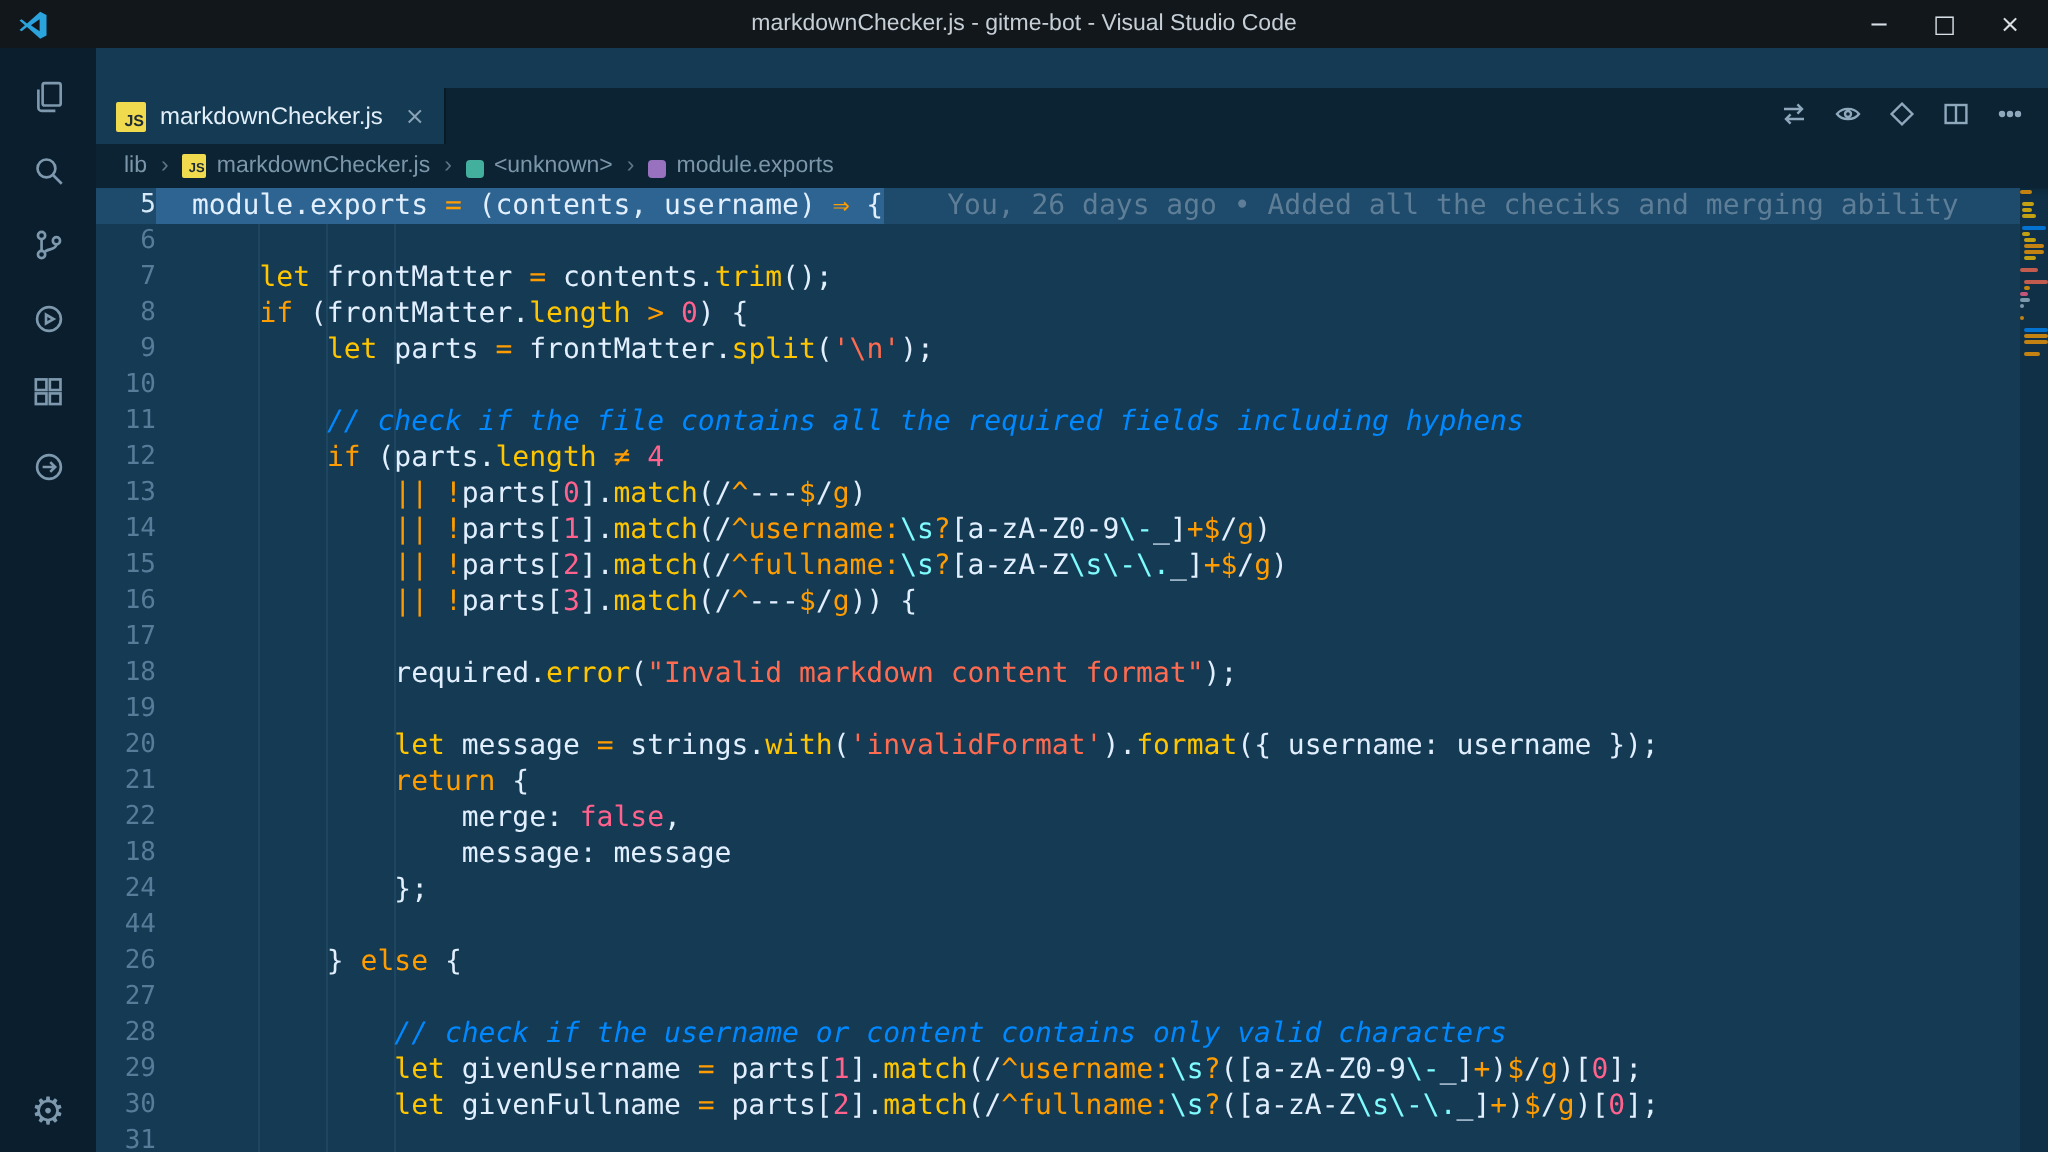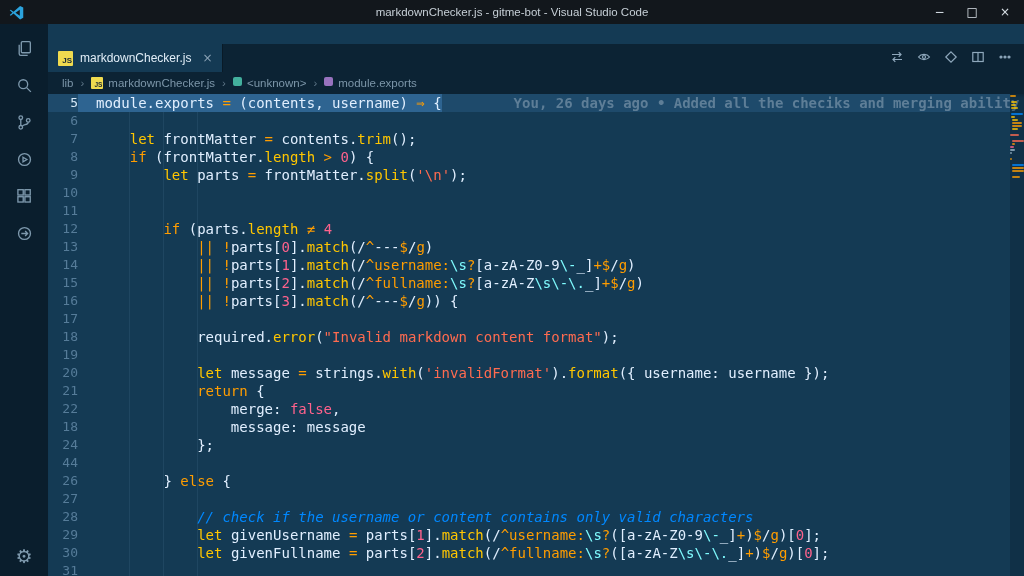--- a/index.html
+++ b/index.html
@@ -27,42 +27,42 @@
   
   .tabbar { height: 28px; background: var(--chrome-bg); display: flex; align-items: stretch; flex: none; }
   .tab { display: flex; align-items: center; gap: 7px; padding: 0 10px; background: var(--tab-active-bg); border-right: 1px solid #091a27; color: #e2eef8; font: 12px "Liberation Sans", sans-serif; }
   .js-badge { width: 15px; height: 15px; background: var(--accent-js); color: #1c2b35; font: bold 8px "Liberation Sans", sans-serif; display: flex; align-items: flex-end; justify-content: flex-end; padding: 1px; border-radius: 1px; }
   .tab-close { color: #8aa2b5; font-size: 12px; margin-left: 4px; font-family: "DejaVu Sans", sans-serif; }
   .tab-actions { margin-left: auto; display: flex; align-items: center; gap: 13px; padding-right: 12px; }
   .tab-actions svg { stroke: #8fa8bc; fill: none; stroke-width: 1.2; }
 
   
   .breadcrumbs { height: 22px; background: var(--chrome-bg); display: flex; align-items: center; padding-left: 14px; gap: 7px; font: 11.5px "Liberation Sans", sans-serif; color: #7c96a9; flex: none; }
-  .bc-item { display: flex; align-items: flex-start; gap: 5px; }
+  .bc-item { display: flex; align-items: flex-end; gap: 5px; }
   .bc-sep { color: #5d7587; }
   .bc-icon { display: inline-block; }
   .bc-icon.js-file { width: 12px; height: 12px; background: var(--accent-js); color: #1c2b35; font: bold 6.5px "Liberation Sans", sans-serif; display: flex; align-items: flex-end; justify-content: flex-end; padding: 1px; border-radius: 1px; }
   .bc-icon.symbol-unknown { width: 9px; height: 9px; background: #4ec9b0; border-radius: 2px; opacity: .85; }
   .bc-icon.symbol-module { width: 9px; height: 9px; background: #b180d7; border-radius: 2px; opacity: .85; }
 
   
   .editor-body { position: relative; flex: 1; background: var(--editor-bg); overflow: hidden; box-shadow: inset 0 5px 5px -5px rgba(0,0,0,.45); }
   .guides { position: absolute; top: 18px; bottom: 0; left: 0; right: 0; }
   .guides i { position: absolute; top: 0; bottom: 0; width: 1px; background: rgba(141,180,211,0.10); }
   .guides i:nth-child(1) { left: 81px; }
   .guides i:nth-child(2) { left: 115px; }
   .guides i:nth-child(3) { left: 149px; }
   .lines { position: absolute; top: 0; left: 0; right: 14px; }
   .line { display: flex; height: 18px; line-height: 18px; font-size: 14px; white-space: pre; font-variant-ligatures: none; }
   .line .num { width: 30px; text-align: right; color: var(--linenum); flex: none; font-size: 13px; }
   .line .codewrap { padding-left: 18px; }
   .line.current { background: var(--line-band); }
   .line.current .num { color: var(--linenum-active); }
   .line.current .codewrap { background: var(--line-sel); }
-  .blame { color: var(--blame); padding-left: 72px; font-weight: bold; }
+  .blame { color: var(--blame); padding-left: 32px; }
   .tok.w { color: var(--fg); }
   .tok.y { color: var(--yellow); }
   .tok.o { color: var(--orange); }
   .tok.b { color: var(--comment); font-style: italic; }
   .tok.r { color: var(--string); }
   .tok.n { color: var(--number); }
   .tok.c { color: var(--cyan); }
 
   .minimap { position: absolute; top: 0; right: 0; bottom: 0; width: 14px; background: rgba(4,18,30,0.25); padding-top: 1px; }
   .map-row { height: 2px; margin-bottom: 1px; display: flex; }
@@ -192,21 +192,21 @@
             <i></i>
             <i></i>
           </div>
         <div class="lines">
             <div class="line current"><span class="num">5</span><span class="codewrap"><span class="tok w">module.exports </span><span class="tok o">=</span><span class="tok w"> (contents, username) </span><span class="tok o">⇒</span><span class="tok w"> {</span></span><span class="blame">You, 26 days ago • Added all the checiks and merging ability</span></div>
             <div class="line"><span class="num">6</span><span class="codewrap"></span></div>
             <div class="line"><span class="num">7</span><span class="codewrap"><span class="tok w">    </span><span class="tok y">let</span><span class="tok w"> frontMatter </span><span class="tok o">=</span><span class="tok w"> contents.</span><span class="tok y">trim</span><span class="tok w">();</span></span></div>
             <div class="line"><span class="num">8</span><span class="codewrap"><span class="tok w">    </span><span class="tok o">if</span><span class="tok w"> (frontMatter.</span><span class="tok y">length</span><span class="tok w"> </span><span class="tok o">&gt;</span><span class="tok w"> </span><span class="tok n">0</span><span class="tok w">) {</span></span></div>
             <div class="line"><span class="num">9</span><span class="codewrap"><span class="tok w">        </span><span class="tok y">let</span><span class="tok w"> parts </span><span class="tok o">=</span><span class="tok w"> frontMatter.</span><span class="tok y">split</span><span class="tok w">(</span><span class="tok r">'\n'</span><span class="tok w">);</span></span></div>
             <div class="line"><span class="num">10</span><span class="codewrap"></span></div>
-            <div class="line"><span class="num">11</span></div>
+            <div class="line"><span class="num">11</span><span class="codewrap"><span class="tok w">        </span><span class="tok b">// check if the file contains all the required fields including hyphens</span></span></div>
             <div class="line"><span class="num">12</span><span class="codewrap"><span class="tok w">        </span><span class="tok o">if</span><span class="tok w"> (parts.</span><span class="tok y">length</span><span class="tok w"> </span><span class="tok o">≠</span><span class="tok w"> </span><span class="tok n">4</span></span></div>
             <div class="line"><span class="num">13</span><span class="codewrap"><span class="tok w">            </span><span class="tok o">|| !</span><span class="tok w">parts[</span><span class="tok n">0</span><span class="tok w">].</span><span class="tok y">match</span><span class="tok w">(/</span><span class="tok o">^</span><span class="tok w">---</span><span class="tok o">$</span><span class="tok w">/</span><span class="tok o">g</span><span class="tok w">)</span></span></div>
             <div class="line"><span class="num">14</span><span class="codewrap"><span class="tok w">            </span><span class="tok o">|| !</span><span class="tok w">parts[</span><span class="tok n">1</span><span class="tok w">].</span><span class="tok y">match</span><span class="tok w">(/</span><span class="tok o">^username:</span><span class="tok c">\s</span><span class="tok o">?</span><span class="tok w">[a-zA-Z0-9</span><span class="tok c">\-</span><span class="tok w">_]</span><span class="tok o">+$</span><span class="tok w">/</span><span class="tok o">g</span><span class="tok w">)</span></span></div>
             <div class="line"><span class="num">15</span><span class="codewrap"><span class="tok w">            </span><span class="tok o">|| !</span><span class="tok w">parts[</span><span class="tok n">2</span><span class="tok w">].</span><span class="tok y">match</span><span class="tok w">(/</span><span class="tok o">^fullname:</span><span class="tok c">\s</span><span class="tok o">?</span><span class="tok w">[a-zA-Z</span><span class="tok c">\s\-\.</span><span class="tok w">_]</span><span class="tok o">+$</span><span class="tok w">/</span><span class="tok o">g</span><span class="tok w">)</span></span></div>
             <div class="line"><span class="num">16</span><span class="codewrap"><span class="tok w">            </span><span class="tok o">|| !</span><span class="tok w">parts[</span><span class="tok n">3</span><span class="tok w">].</span><span class="tok y">match</span><span class="tok w">(/</span><span class="tok o">^</span><span class="tok w">---</span><span class="tok o">$</span><span class="tok w">/</span><span class="tok o">g</span><span class="tok w">)) {</span></span></div>
             <div class="line"><span class="num">17</span><span class="codewrap"></span></div>
             <div class="line"><span class="num">18</span><span class="codewrap"><span class="tok w">            required.</span><span class="tok y">error</span><span class="tok w">(</span><span class="tok r">"Invalid markdown content format"</span><span class="tok w">);</span></span></div>
             <div class="line"><span class="num">19</span><span class="codewrap"></span></div>
             <div class="line"><span class="num">20</span><span class="codewrap"><span class="tok w">            </span><span class="tok y">let</span><span class="tok w"> message </span><span class="tok o">=</span><span class="tok w"> strings.</span><span class="tok y">with</span><span class="tok w">(</span><span class="tok r">'invalidFormat'</span><span class="tok w">).</span><span class="tok y">format</span><span class="tok w">({ username: username });</span></span></div>
             <div class="line"><span class="num">21</span><span class="codewrap"><span class="tok w">            </span><span class="tok o">return</span><span class="tok w"> {</span></span></div>

